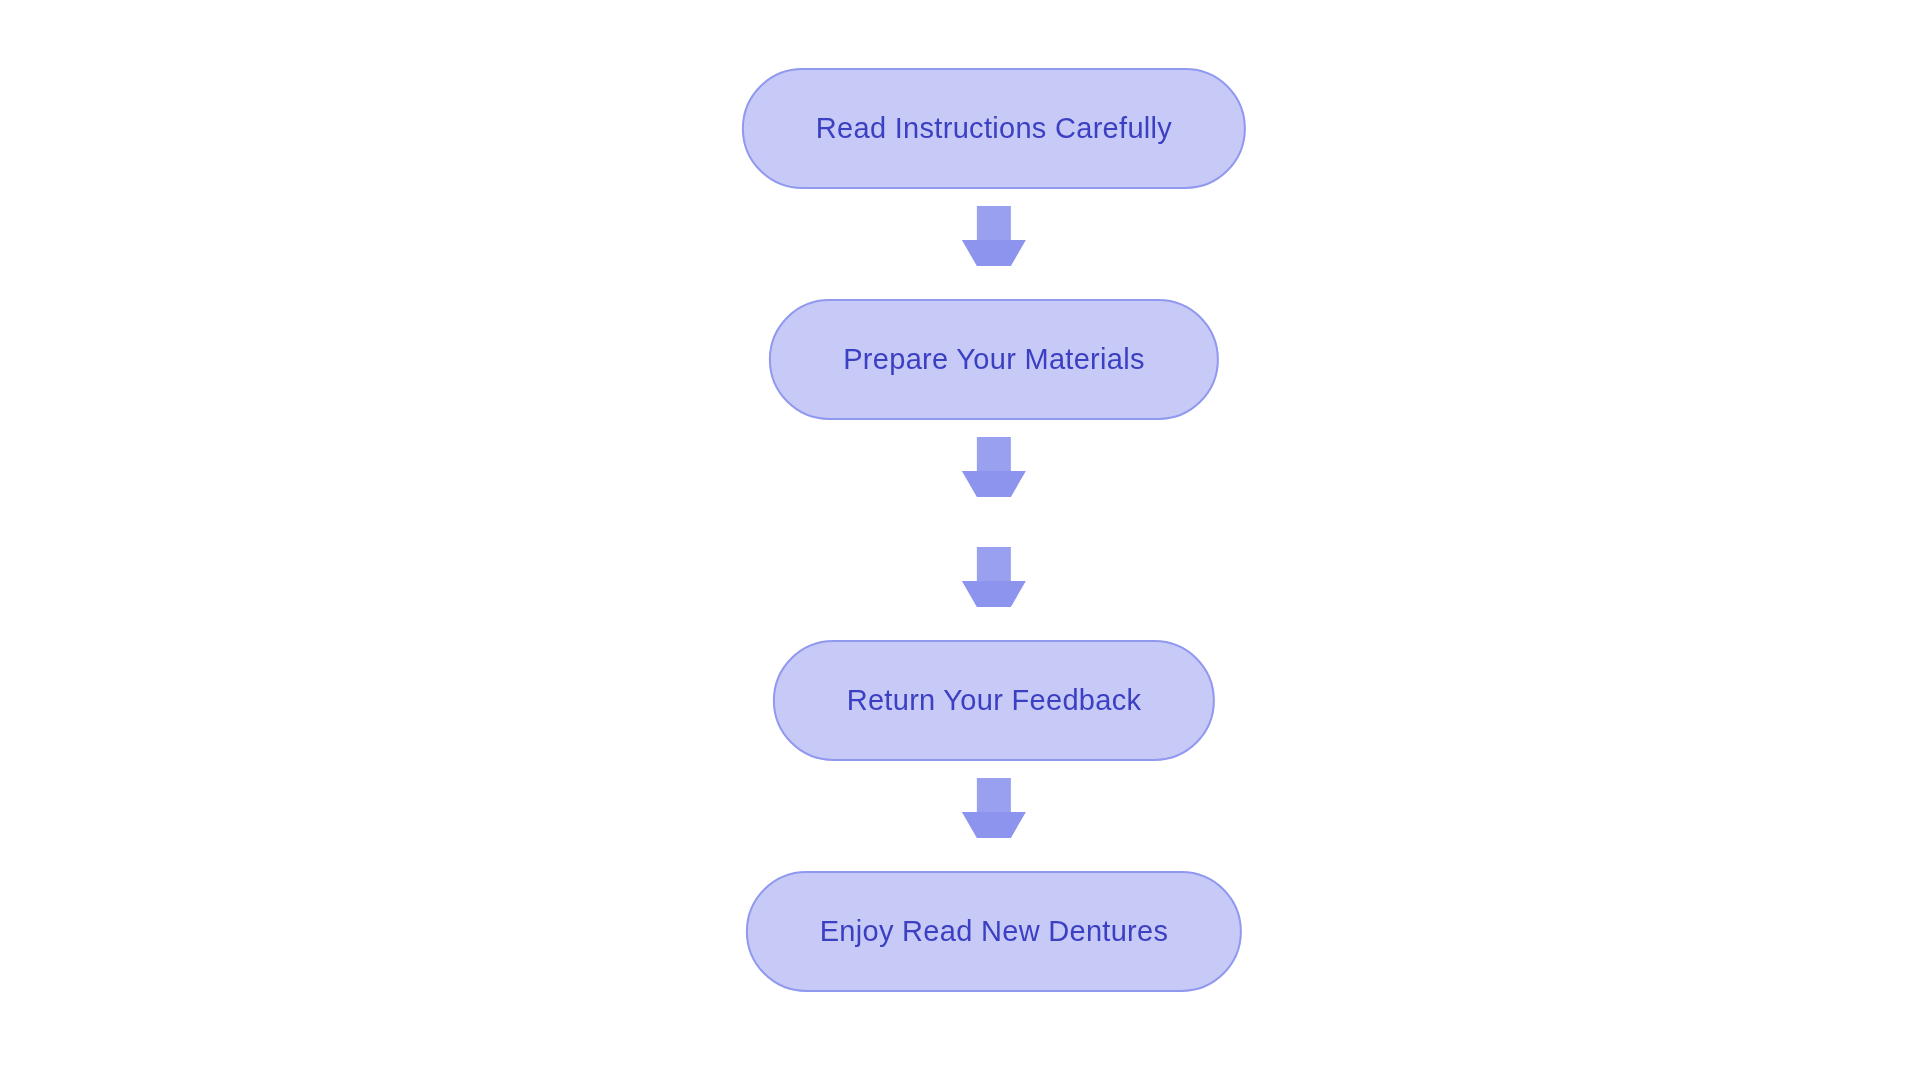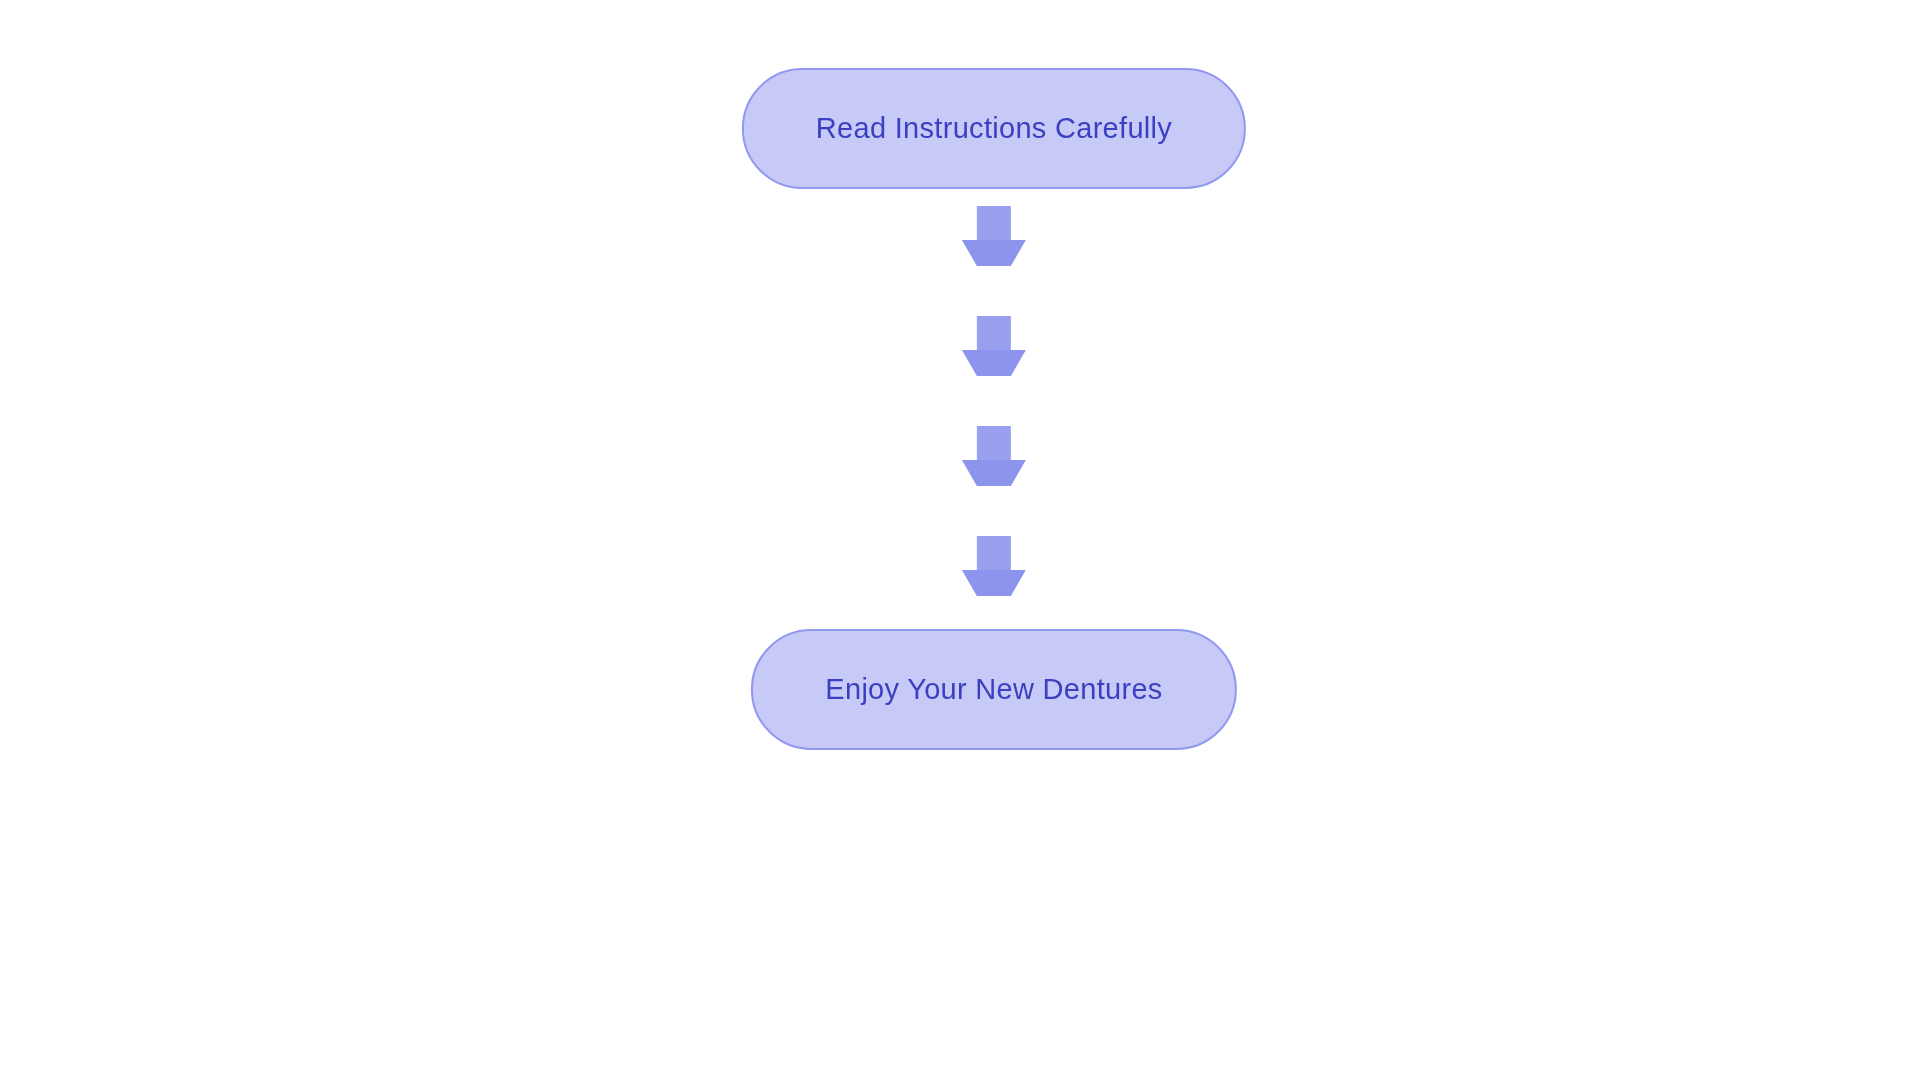--- a/index.html
+++ b/index.html
@@ -70,29 +70,35 @@
 
 <div class="canvas">
   <div class="flow">
       <div class="flow-node">
     <span>Read Instructions Carefully</span>
   </div>
       <div class="flow-connector">
     <div class="arrow-line"></div>
     <div class="arrow-head"></div>
   </div>
-      <div class="flow-connector">
-    <div class="arrow-line"></div>
-    <div class="arrow-head"></div>
+      <div class="flow-node">
+    <span>Prepare Your Materials</span>
   </div>
       <div class="flow-connector">
     <div class="arrow-line"></div>
     <div class="arrow-head"></div>
   </div>
       <div class="flow-connector">
     <div class="arrow-line"></div>
     <div class="arrow-head"></div>
   </div>
       <div class="flow-node">
-    <span>Enjoy Your New Dentures</span>
+    <span>Return Your Feedback</span>
+  </div>
+      <div class="flow-connector">
+    <div class="arrow-line"></div>
+    <div class="arrow-head"></div>
+  </div>
+      <div class="flow-node">
+    <span>Enjoy Read New Dentures</span>
   </div>
     </div>
 </div>
 
 </body></html>

